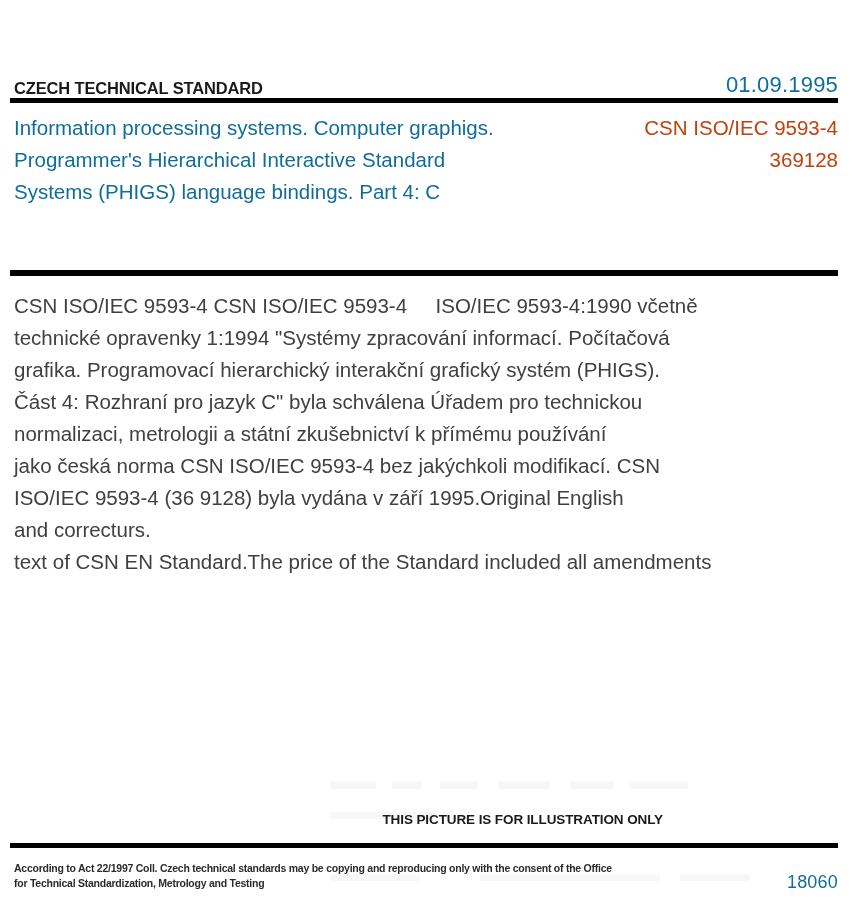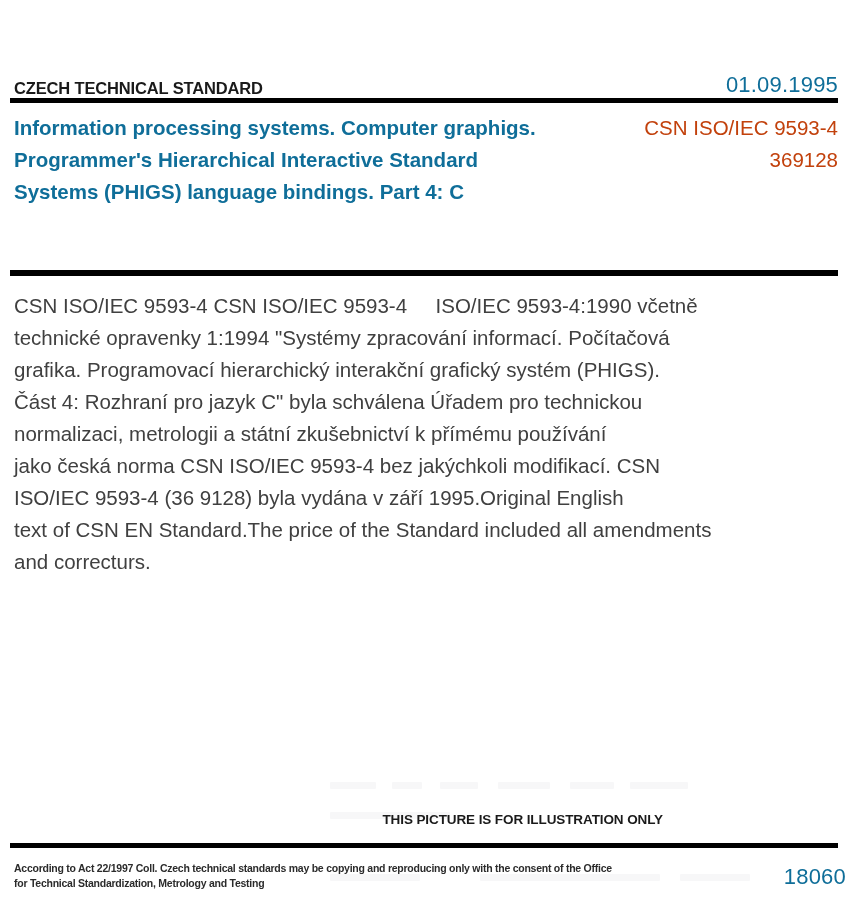--- a/index.html
+++ b/index.html
@@ -78,21 +78,20 @@
   }
   .title-left {
     max-width: 560px;
   }
   .title-line {
     font-family: "Liberation Sans", sans-serif;
     font-size: 20.5px;
     color: #0f6e99;
     line-height: 32px;
     white-space: nowrap;
-    font-weight: bold;
   }
   .title-right {
     text-align: right;
   }
   .ref-line {
     font-family: "Liberation Sans", sans-serif;
     font-size: 20.5px;
     color: #c2410c;
     line-height: 32px;
     white-space: nowrap;
@@ -142,41 +141,41 @@
     letter-spacing: -0.1px;
     white-space: nowrap;
   }
 
   
   .footer {
     position: absolute;
     left: 0;
     top: 861px;
     width: 865px;
-    padding: 0 19px 0 14px;
+    padding: 0 27px 0 14px;
     box-sizing: border-box;
     display: flex;
     justify-content: space-between;
-    align-items: center;
+    align-items: flex-end;
   }
   .footer-text {
     max-width: 600px;
   }
   .footer-line {
     font-family: "Liberation Sans", sans-serif;
     font-size: 10.5px;
     font-weight: bold;
     color: #2b2b2b;
     line-height: 15px;
     letter-spacing: -0.25px;
     white-space: nowrap;
   }
   .footer-number {
     font-family: "Liberation Sans", sans-serif;
-    font-size: 22px;
+    font-size: 18px;
     color: #0f6e99;
     line-height: 1;
     white-space: nowrap;
     padding-top: 2px;
     letter-spacing: 0.2px;
   }
 </style>
 </head>
 <body>
 
@@ -204,22 +203,22 @@
   <div class="rule rule-mid"></div>
 
   <div class="body-block">
     <div class="body-line">CSN ISO/IEC 9593-4 CSN ISO/IEC 9593-4     ISO/IEC 9593-4:1990 včetně</div>
     <div class="body-line">technické opravenky 1:1994 "Systémy zpracování informací. Počítačová</div>
     <div class="body-line">grafika. Programovací hierarchický interakční grafický systém (PHIGS).</div>
     <div class="body-line">Část 4: Rozhraní pro jazyk C" byla schválena Úřadem pro technickou</div>
     <div class="body-line">normalizaci, metrologii a státní zkušebnictví k přímému používání</div>
     <div class="body-line">jako česká norma CSN ISO/IEC 9593-4 bez jakýchkoli modifikací. CSN</div>
     <div class="body-line">ISO/IEC 9593-4 (36 9128) byla vydána v září 1995.Original English</div>
+    <div class="body-line">and correcturs.</div>
     <div class="body-line">text of CSN EN Standard.The price of the Standard included all amendments</div>
-    <div class="body-line">and correcturs.</div>
   </div>
 
   <div class="watermark">
     <div class="wm-bar" style="left:0px;   top:4px;  width:46px;"></div>
     <div class="wm-bar" style="left:62px;  top:4px;  width:30px;"></div>
     <div class="wm-bar" style="left:110px; top:4px;  width:38px;"></div>
     <div class="wm-bar" style="left:168px; top:4px;  width:52px;"></div>
     <div class="wm-bar" style="left:240px; top:4px;  width:44px;"></div>
     <div class="wm-bar" style="left:300px; top:4px;  width:58px;"></div>
     <div class="wm-bar" style="left:0px;   top:34px; width:120px;"></div>

